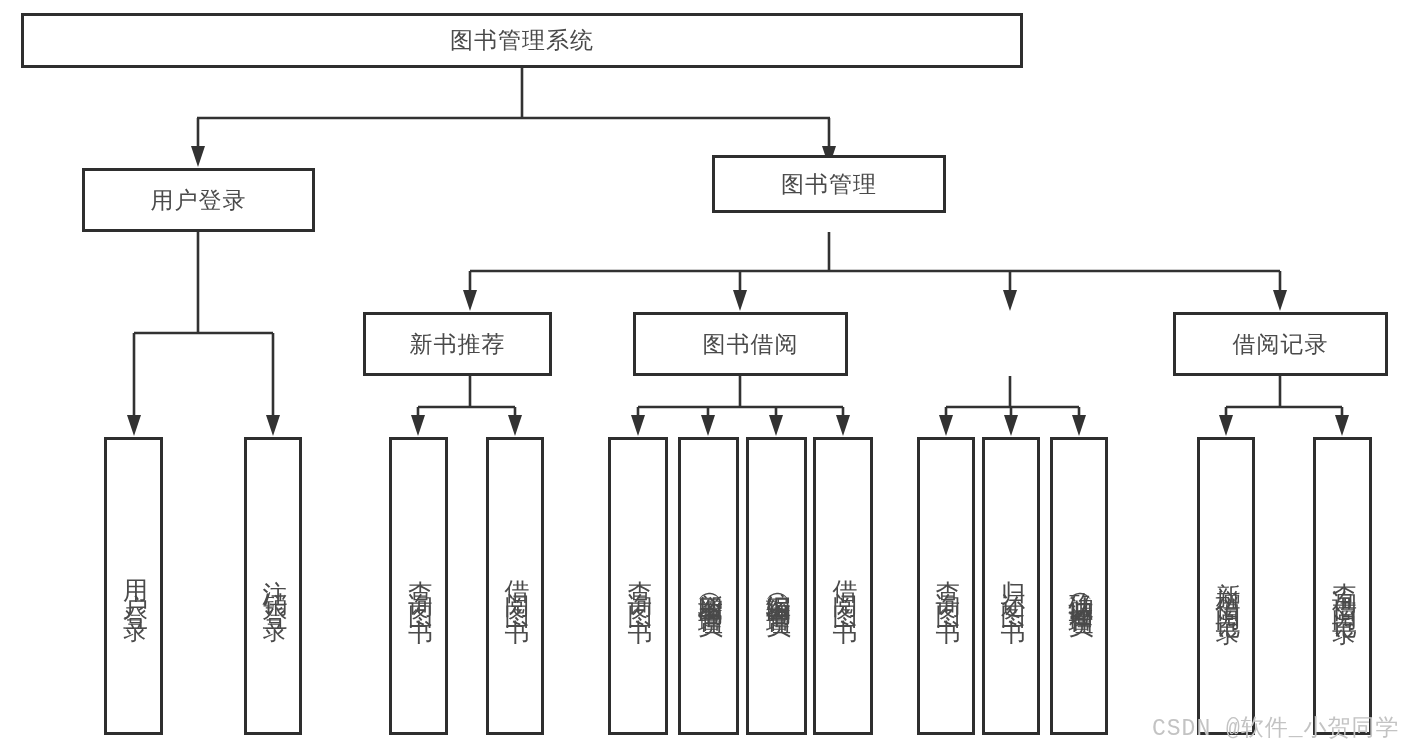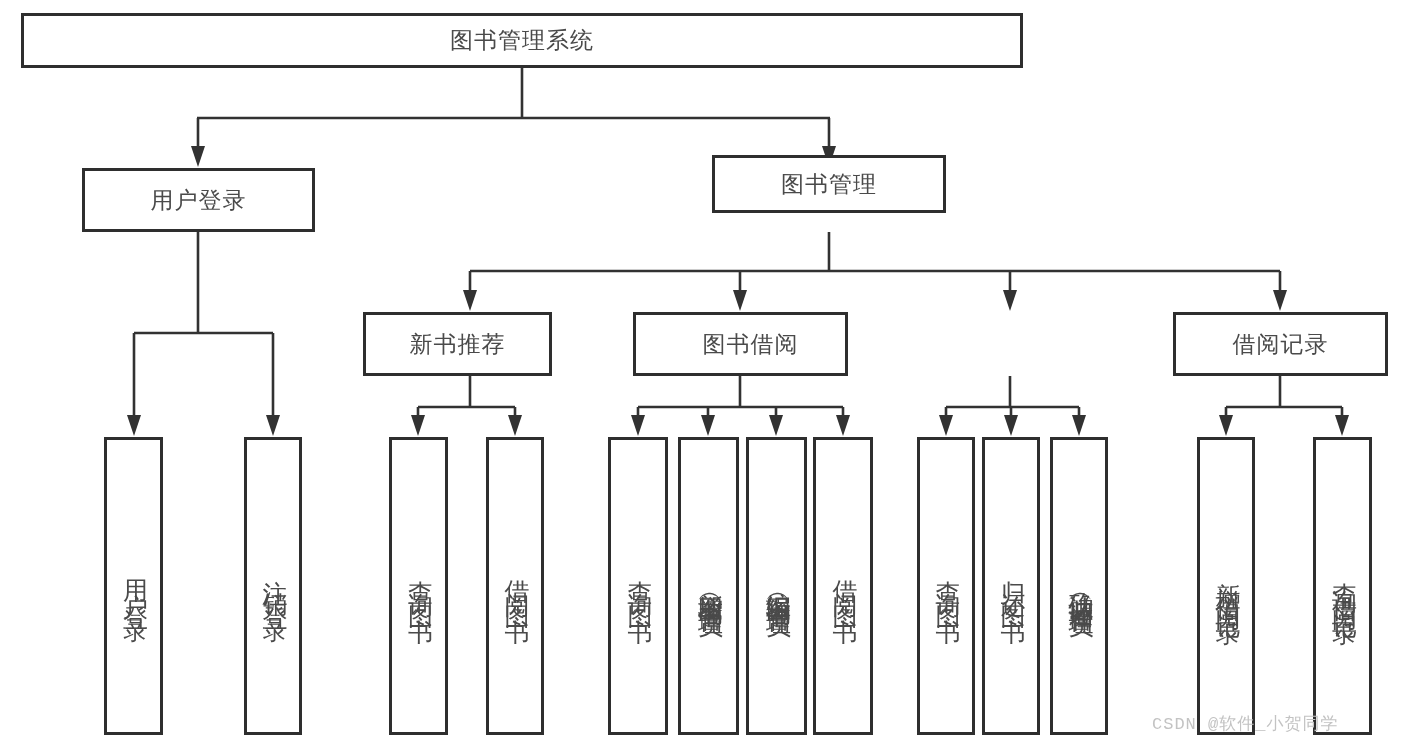--- a/index.html
+++ b/index.html
@@ -14,21 +14,21 @@
     color:#4a4a4a; z-index:2; text-align:center;
   }
   .h-node { font-size:23px; letter-spacing:1px; white-space:nowrap; }
   .v-node { font-size:25px; }
   .v-node > span { writing-mode:vertical-rl; text-orientation:mixed; display:block; }
   .ls-sm > span { letter-spacing:13px; }
   .ls-md > span { letter-spacing:8px; }
   .ls-lg > span { letter-spacing:3px; }
   .watermark {
     position:absolute; left:1152px; top:712px; width:250px; z-index:5;
-    font-size:17px; color:#c3c3c3; letter-spacing:1px; white-space:nowrap;
+    font-size:23px; color:#c3c3c3; letter-spacing:1px; white-space:nowrap;
   }
 </style>
 </head>
 <body>
 
 <div class="canvas">
 
   <svg class="connectors" viewBox="0 0 1405 747" fill="none" stroke="#323232" stroke-width="2.6">
     <g>
       <path d="M522,68 L522,118 M197,118 L830,118 M198,118 L198,150 M829,118 L829,150"></path>

